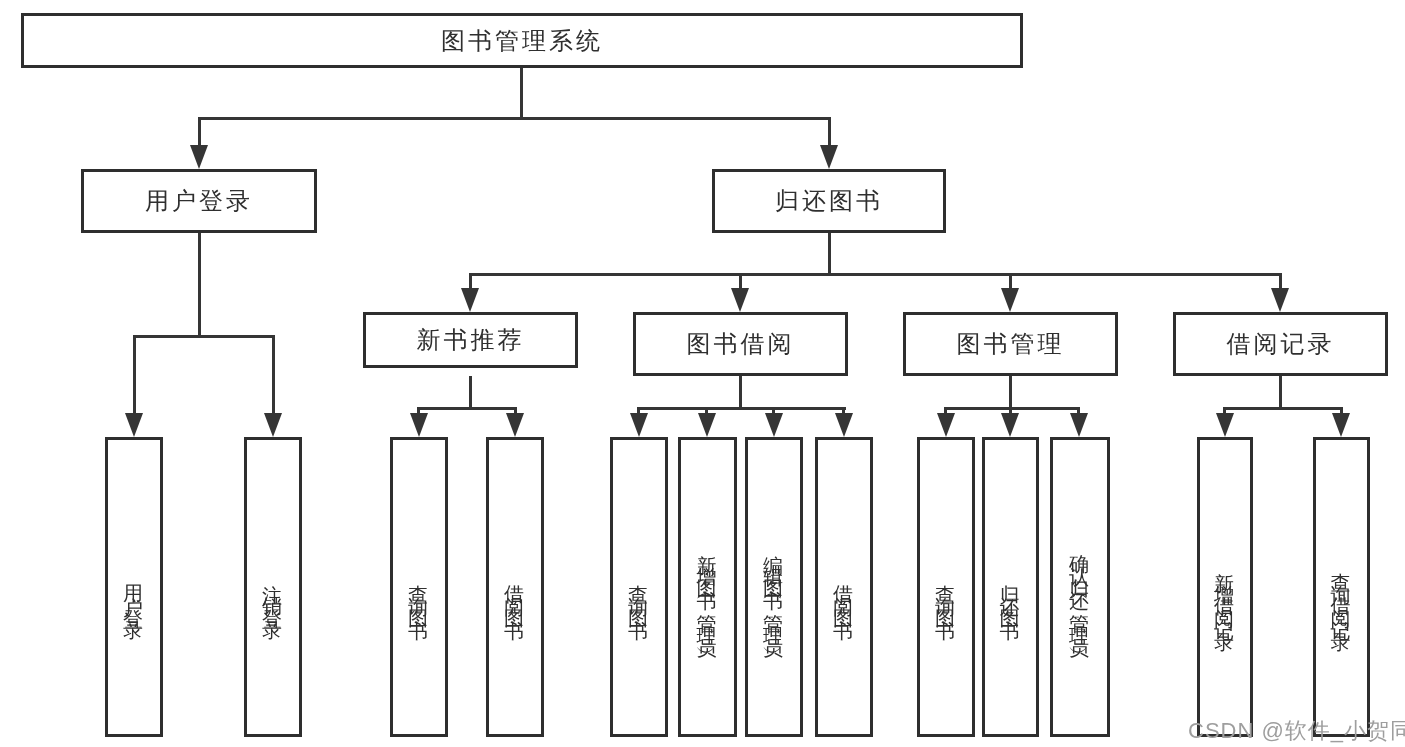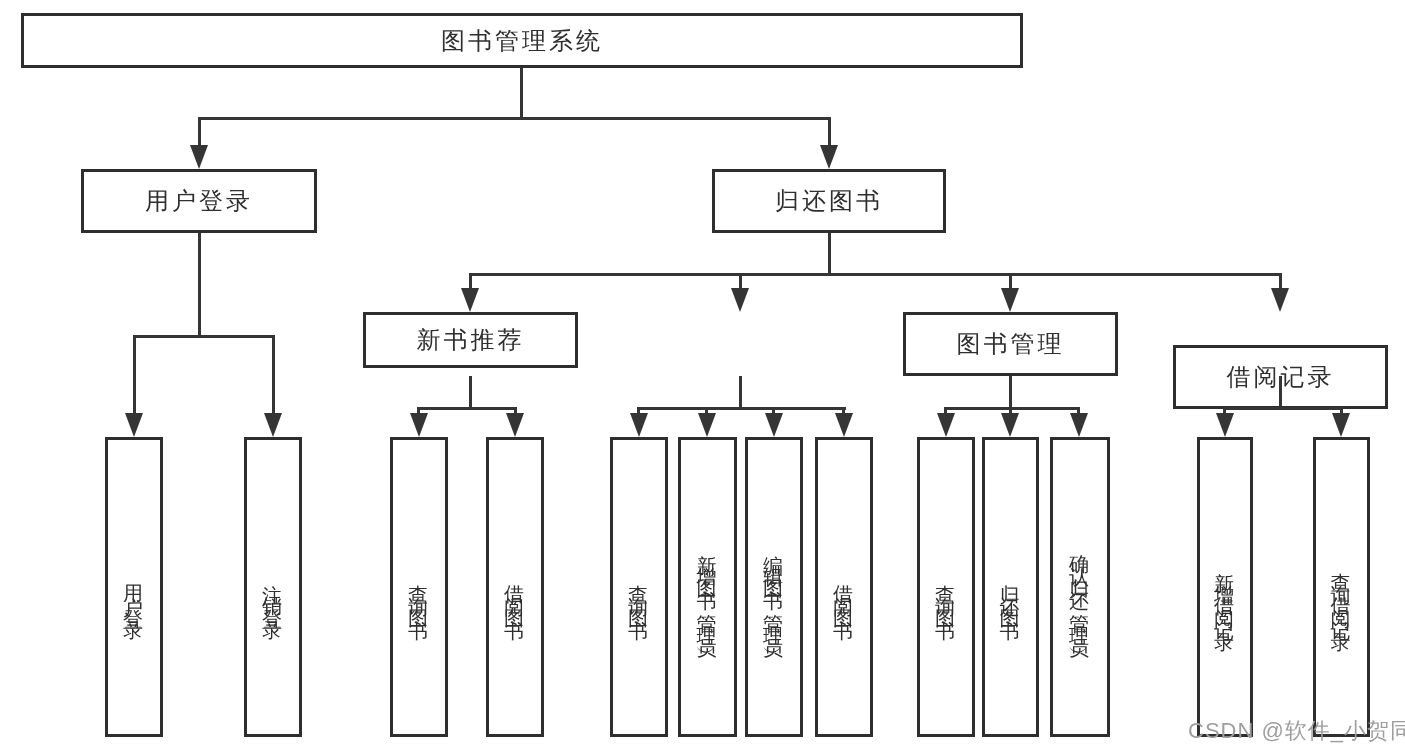--- a/index.html
+++ b/index.html
@@ -86,24 +86,27 @@
   <div class="vline" style="left:739px;top:273px;height:18px;"></div>
   <div class="arrow" style="left:731px;top:288px;"></div>
   <div class="vline" style="left:1009px;top:273px;height:18px;"></div>
   <div class="arrow" style="left:1001px;top:288px;"></div>
   <div class="vline" style="left:1279px;top:273px;height:18px;"></div>
   <div class="arrow" style="left:1271px;top:288px;"></div>
 
   <div class="box" style="left:363px;top:312px;width:215px;height:56px;">
     <span class="hlabel">新书推荐</span>
   </div>
+  <div class="box" style="left:633px;top:312px;width:215px;height:64px;">
+    <span class="hlabel">图书借阅</span>
+  </div>
   <div class="box" style="left:903px;top:312px;width:215px;height:64px;">
     <span class="hlabel">图书管理</span>
   </div>
-  <div class="box" style="left:1173px;top:312px;width:215px;height:64px;margin-top:33px;">
+  <div class="box" style="left:1173px;top:312px;width:215px;height:64px;">
     <span class="hlabel">借阅记录</span>
   </div>
 
   <div class="vline" style="left:469px;top:376px;height:31px;"></div>
   <div class="hline" style="left:417px;top:407px;width:100px;"></div>
   <div class="vline" style="left:417px;top:407px;height:8px;"></div>
   <div class="arrow" style="left:410px;top:413px;"></div>
   <div class="vline" style="left:514px;top:407px;height:8px;"></div>
   <div class="arrow" style="left:506px;top:413px;"></div>
 

